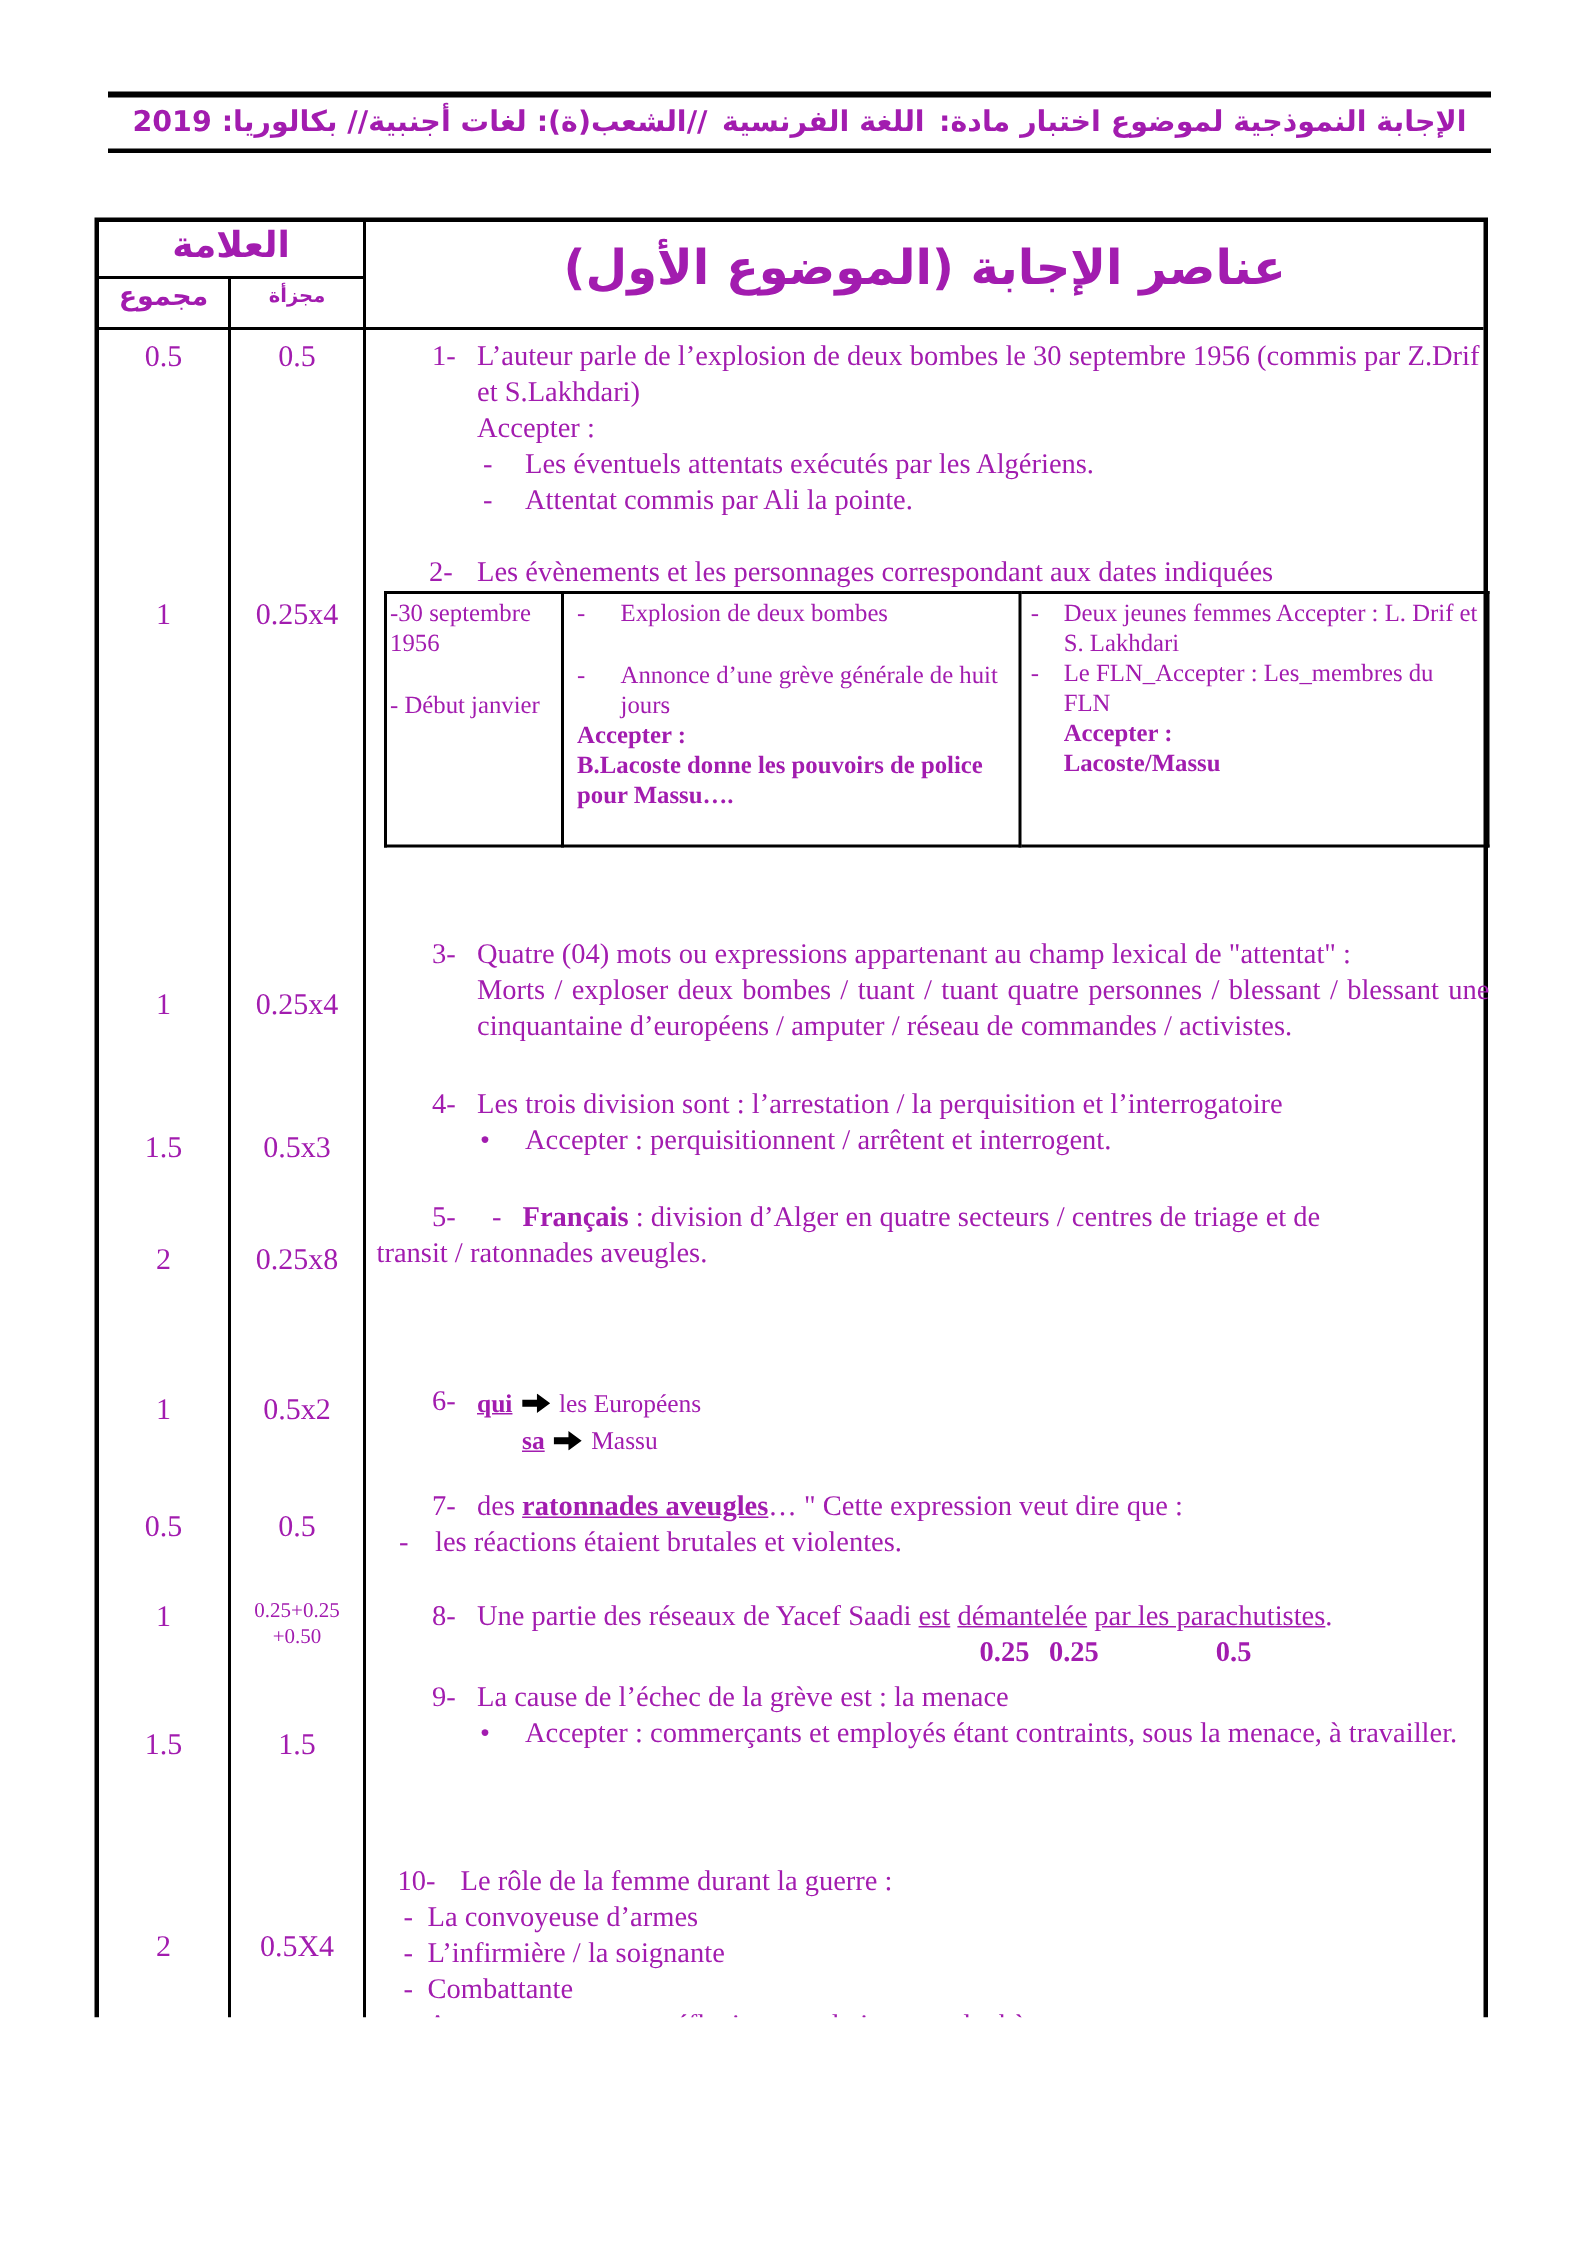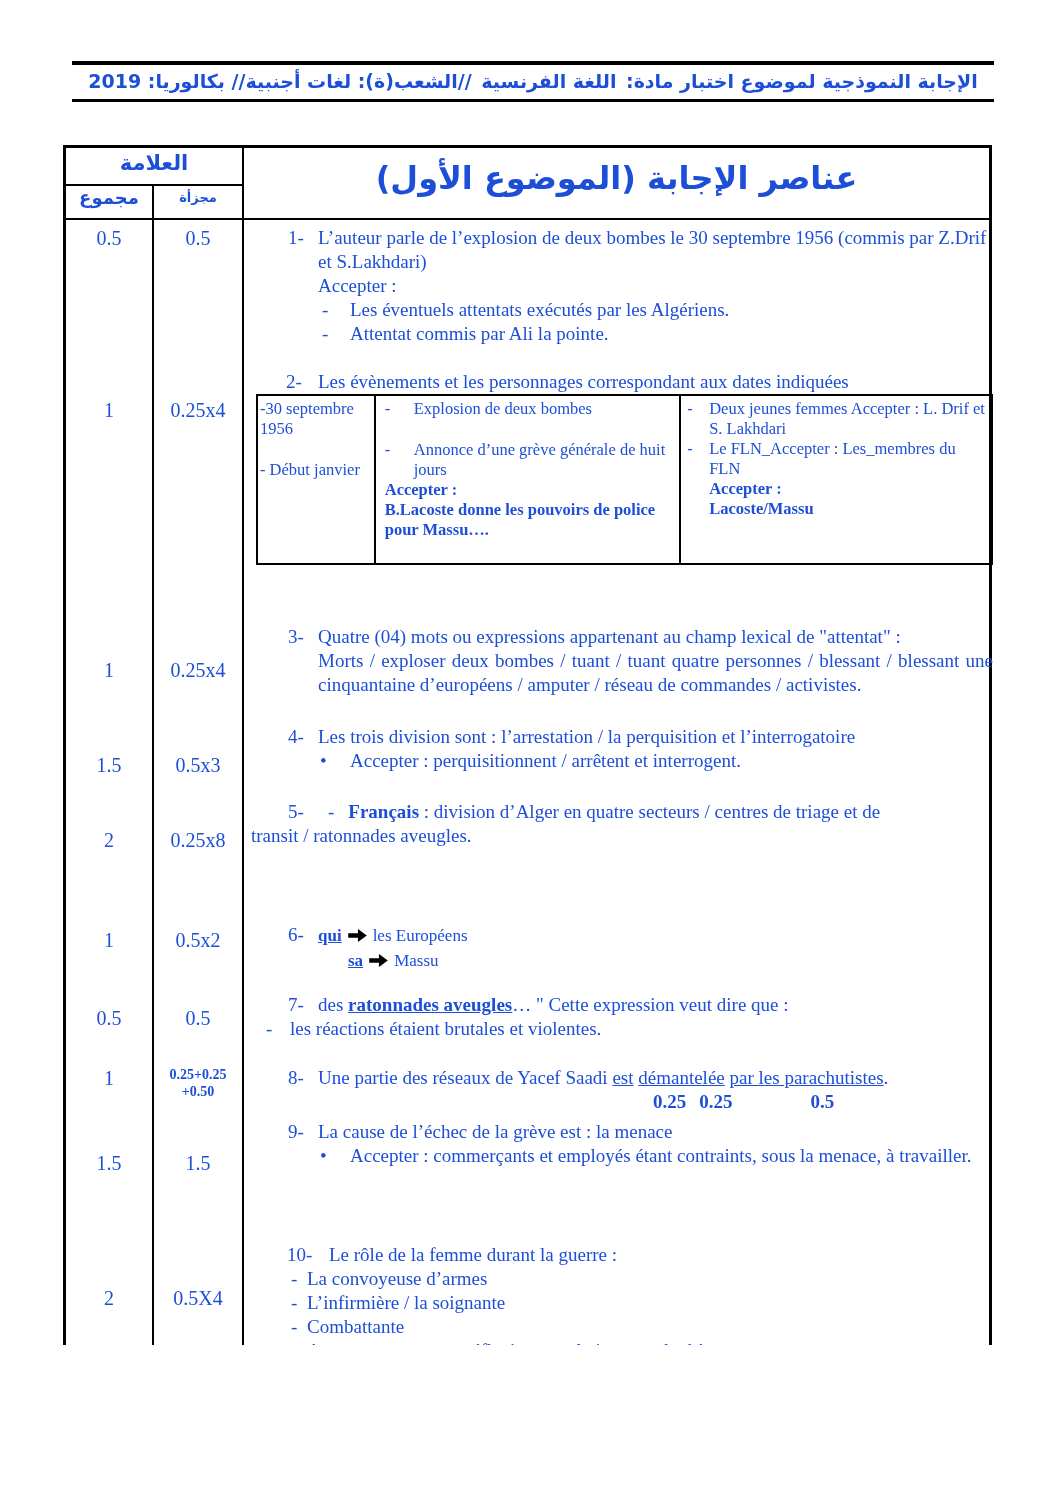--- a/index.html
+++ b/index.html
@@ -1,16 +1,16 @@
 <!DOCTYPE html>
 <html><head>
 <meta charset="utf-8">
 <style>
   html,body{margin:0;padding:0;background:#ffffff;}
-  .page{position:relative;width:1058px;height:1345px;background:#fff;color:#1d4ed8;
+  .page{position:relative;width:1058px;height:1345px;background:#fff;color:#a21caf;
         font-family:"Liberation Serif",serif;font-size:19px;line-height:24px;overflow:hidden;}
   .rule{position:absolute;left:72px;right:64px;background:#000;}
   .rule.r1{top:61px;height:4px;}
   .rule.r2{top:99px;height:3px;}
   .rule.r3{top:1389px;height:3px;}
   .doc-header{position:absolute;left:72px;right:64px;top:64px;height:34px;
         direction:rtl;text-align:center;font-family:"DejaVu Sans",sans-serif;
         font-weight:bold;font-size:19px;line-height:34px;white-space:nowrap;}
   .doc-header .subject{margin:0 3px;}
   .page-footer{position:absolute;left:0;right:0;top:1396px;text-align:center;direction:rtl;
@@ -18,28 +18,28 @@
 
   
   .mt{position:absolute;left:63px;top:145px;width:929px;height:1238px;border:3px solid #000;box-sizing:border-box;}
   .vline{position:absolute;width:2px;background:#000;}
   .v-sep-marks{left:86px;top:36px;bottom:0;}
   .v-sep-main{left:176px;top:0;bottom:0;}
   .hline{position:absolute;height:2px;background:#000;}
   .h-under-alama{left:0;width:176px;top:36px;}
   .h-under-header{left:0;right:0;top:70px;}
   .hdr-ar{position:absolute;font-family:"DejaVu Sans",sans-serif;font-weight:bold;text-align:center;}
-  .lbl-alama{left:0;width:176px;top:3px;font-size:21px;}
+  .lbl-alama{left:0;width:176px;top:3px;font-size:24px;}
   .lbl-majmou{left:0;width:86px;top:38px;font-size:18px;}
   .lbl-mojazaa{left:88px;width:88px;top:38px;font-size:13px;}
   .lbl-anasir{left:178px;right:0;top:18px;font-size:32px;}
 
   .mark{position:absolute;width:86px;text-align:center;font-size:20px;}
   .mark.partial{left:88px;width:88px;}
-  .mark.small{font-size:14px;font-weight:bold;line-height:17px;}
+  .mark.small{font-size:14px;font-weight:normal;line-height:17px;}
 
   
   .q{position:absolute;left:179px;width:748px;padding-left:43px;box-sizing:border-box;}
   .qrow{display:flex;}
   .qnum{width:30px;flex:0 0 30px;}
   .qtext{flex:1;min-width:0;}
   .just{text-align:justify;}
   .dash-item{display:flex;padding-left:4px;}
   .dash-item .dash{flex:0 0 28px;}
   .bullet-item{display:flex;padding-left:2px;}
@@ -70,21 +70,21 @@
   .q6row.second{padding-left:30px;}
   .q6row .tgt{font-size:17px;}
 
   
   .q8-scores{font-weight:bold;padding-left:335px;white-space:nowrap;}
   .q8-scores .s1{margin-right:13px;}
   .q8-scores .s2{margin-right:78px;}
 
   .outdent{margin-left:-37px;}
   .q10 .qnum{flex:0 0 42px;}
-  .q10{padding-left:42px;}
+  .q10{padding-left:20px;}
   .q10 .dash-item{margin-left:-10px;padding-left:0;}
   .q10 .dash-item .dash{flex:0 0 30px;padding-left:14px;box-sizing:border-box;}
   .q10 .outro{margin-left:20px;}
   .q7-dash{display:flex;margin-left:-31px;}
   .q7-dash .dash{flex:0 0 33px;padding-left:9px;box-sizing:border-box;}
 </style>
 </head>
 <body>
 
 <div class="page">

